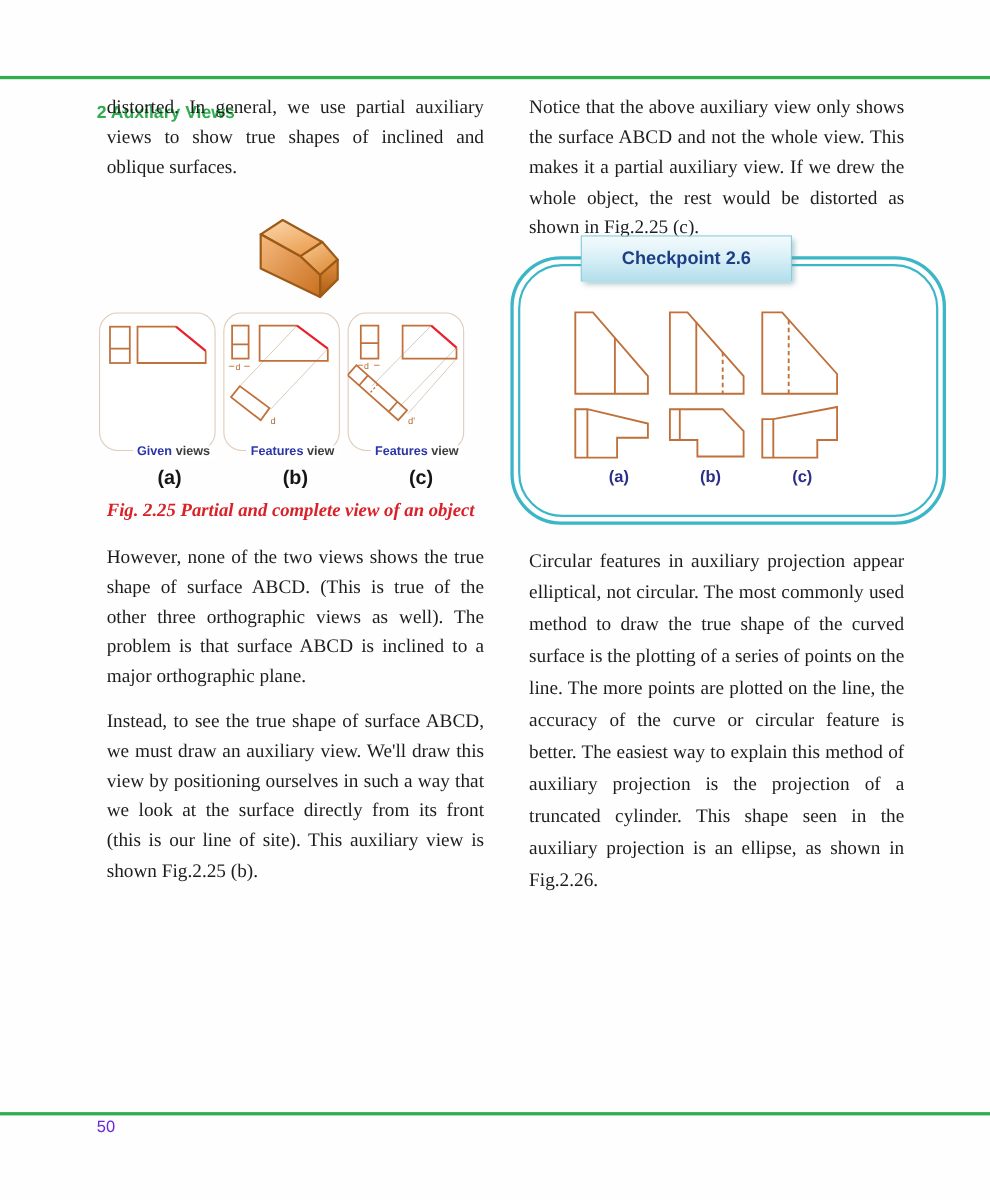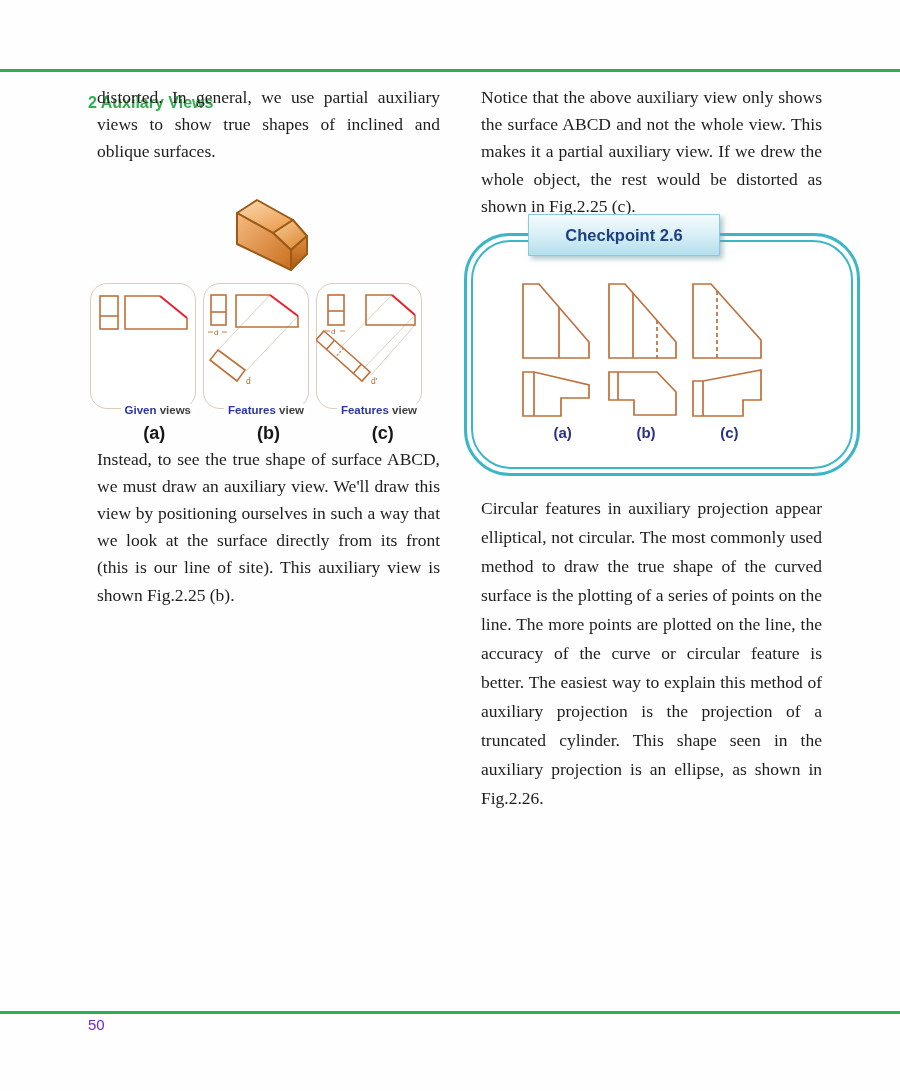--- a/index.html
+++ b/index.html
@@ -157,21 +157,23 @@
         <div class="panel-label"><span class="inner"><span class="w1">Features</span> <span class="w2">view</span></span></div>
       </div>
     </div>
 
     <div class="abc-row">
       <span>(a)</span>
       <span>(b)</span>
       <span>(c)</span>
     </div>
 
-
+    <div class="caption">Fig. 2.25 Partial and complete view of an object</div>
+
+    <p class="par">However, none of the two views shows the true shape of surface ABCD. (This is true of the other three orthographic views as well). The problem is that surface ABCD is inclined to a major orthographic plane.</p>
     <p class="par">Instead, to see the true shape of surface ABCD, we must draw an auxiliary view. We'll draw this view by positioning ourselves in such a way that we look at the surface directly from its front (this is our line of site). This auxiliary view is shown Fig.2.25 (b).</p>
   </div>
 
   <div class="col col-right">
     <p class="par">Notice that the above auxiliary view only shows the surface ABCD and not the whole view. This makes it a partial auxiliary view. If we drew the whole object, the rest would be distorted as shown in Fig.2.25 (c).</p>
 
     <div class="checkpoint">
       <div class="cp-title">Checkpoint 2.6</div>
       <div class="cp-outer">
         <div class="cp-inner">

